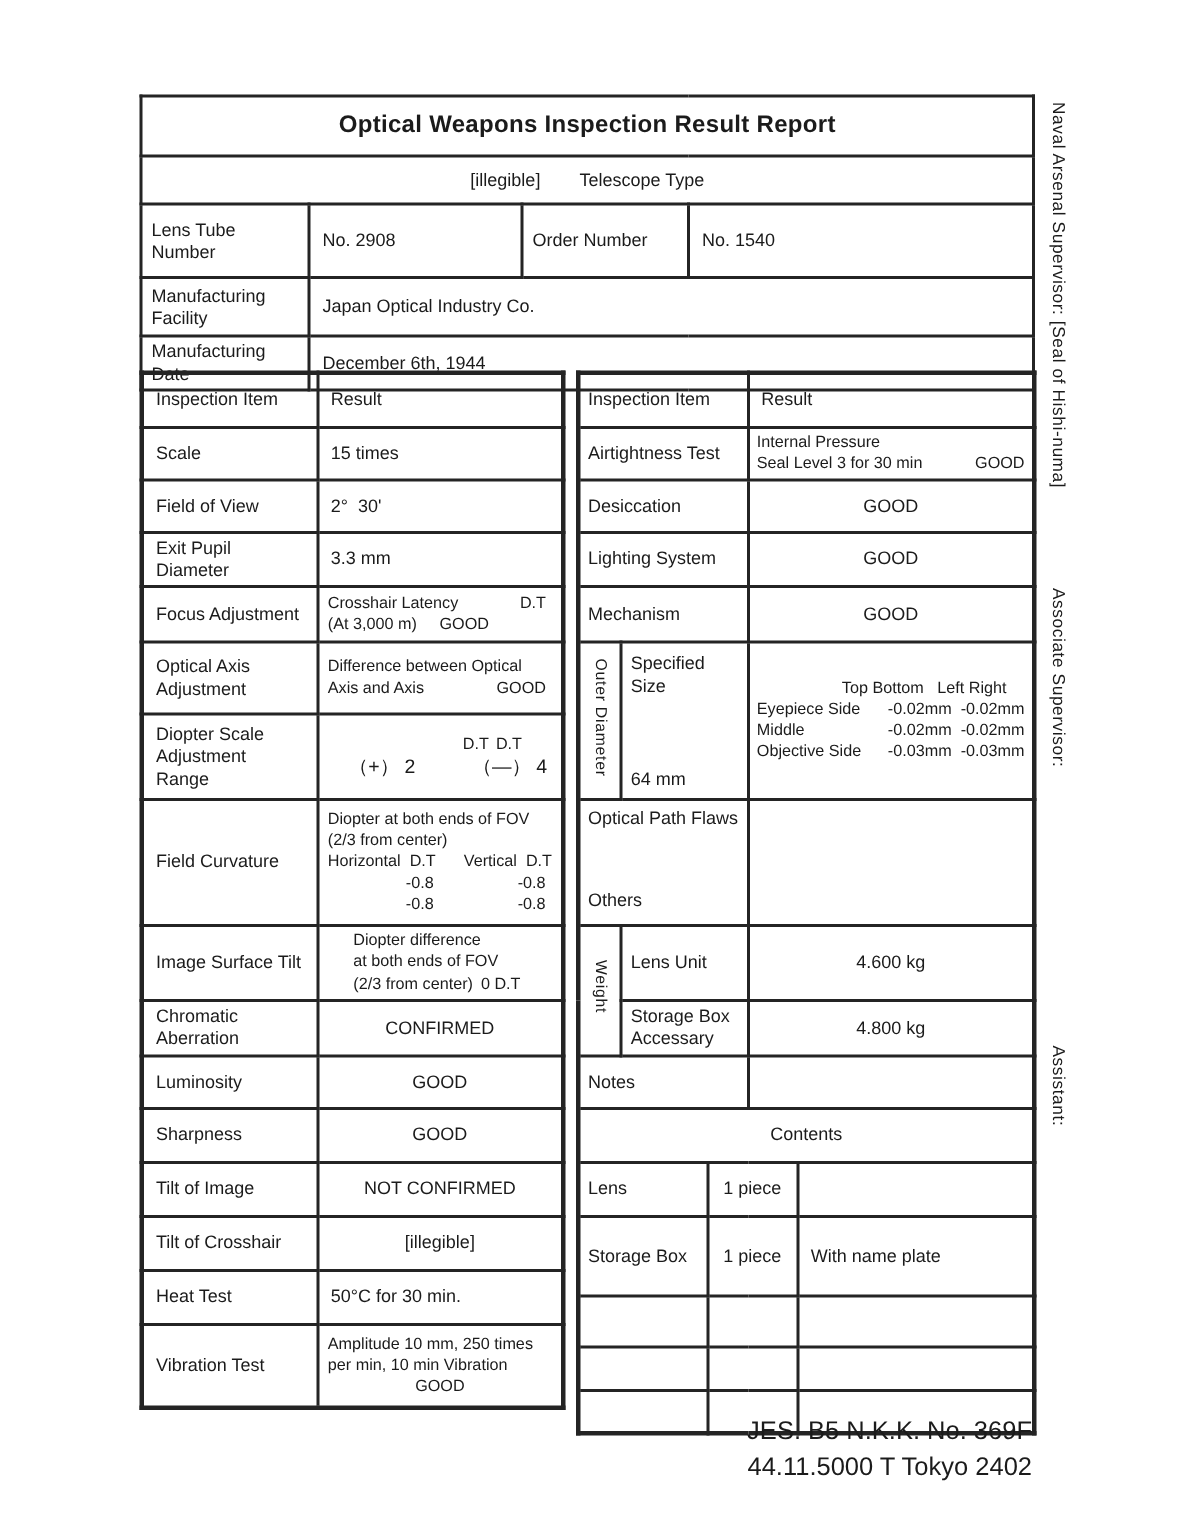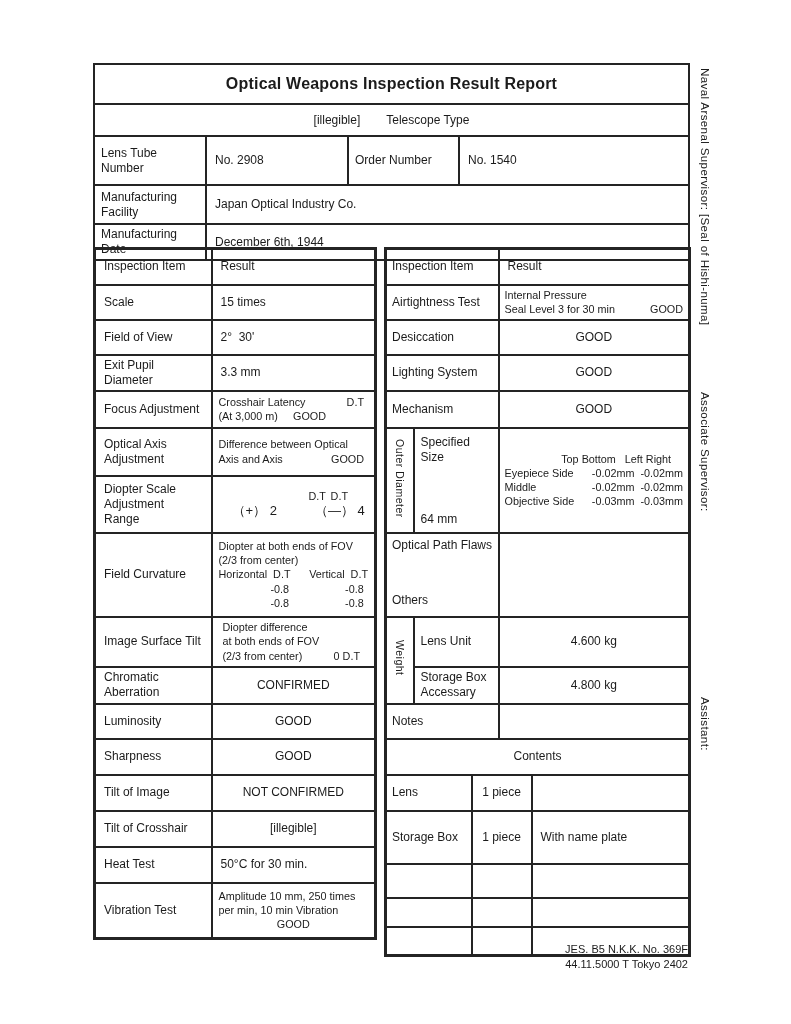--- a/index.html
+++ b/index.html
@@ -19,21 +19,21 @@
   .line{display:flex;justify-content:space-between;}
   .vert{padding:0;text-align:center;}
   .vtext{display:inline-block;writing-mode:vertical-rl;text-orientation:mixed;
          font-size:10.5px;letter-spacing:.5px;line-height:1;margin:0 auto;}
   .spec{display:flex;flex-direction:column;justify-content:space-between;height:92px;padding-top:2px;}
   .flaws{display:flex;flex-direction:column;height:74px;}
   .flaws .others{margin-top:auto;padding-bottom:4px;}
   .vmargin{position:absolute;writing-mode:vertical-rl;text-orientation:mixed;
            font-size:11.5px;white-space:nowrap;letter-spacing:.4px;}
   .footer{position:absolute;left:388px;top:942px;width:300px;text-align:right;
-          font-size:11px;line-height:1.4;}
+          font-size:17px;line-height:1.4;}
   .dline1{display:flex;justify-content:space-between;padding:0 20px 0 90px;}
   .dline2{display:flex;gap:38px;padding-left:14px;font-size:13px;}
   .fcnum{display:flex;}
   .fcnum span:first-child{margin-left:52px;}
   .fcnum span:last-child{margin-left:56px;}
   .focus2{display:flex;justify-content:space-between;padding-right:42px;}
   .gooder{padding-right:4px;}
 </style>
 </head>
 <body>
@@ -148,21 +148,21 @@
           <span>-0.8</span>
         </div>
         <div class="fcnum">
           <span>-0.8</span>
           <span>-0.8</span>
         </div>
       </td>
     </tr>
     <tr style="height:50px">
       <td>Image Surface Tilt</td>
-      <td class="sm" style="padding:2px 10px">
+      <td class="sm" style="padding:2px 23px">
         <div>Diopter difference</div>
         <div>at both ends of FOV</div>
         <div class="line">
           <span>(2/3 from center)</span>
           <span class="gooder">0 D.T</span>
         </div>
       </td>
     </tr>
     <tr style="height:37px">
       <td>Chromatic Aberration</td>

